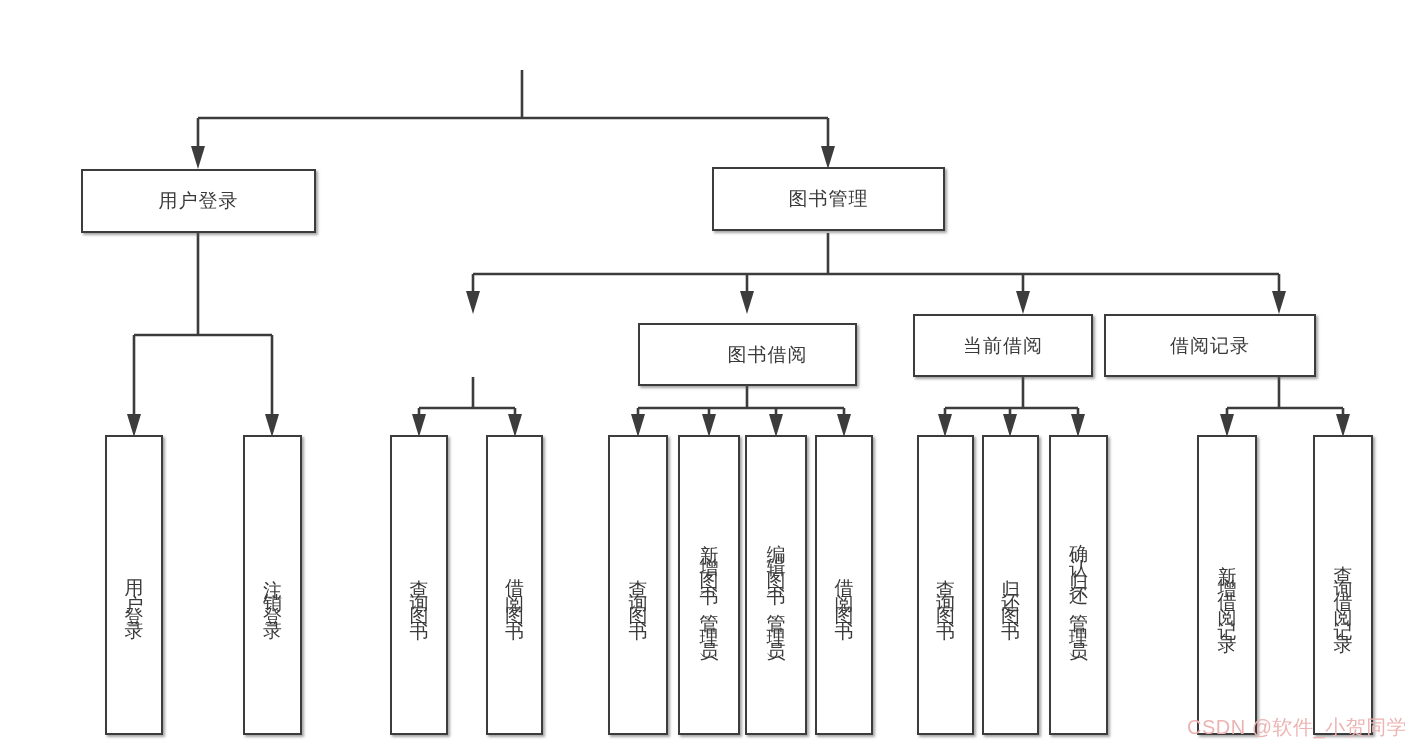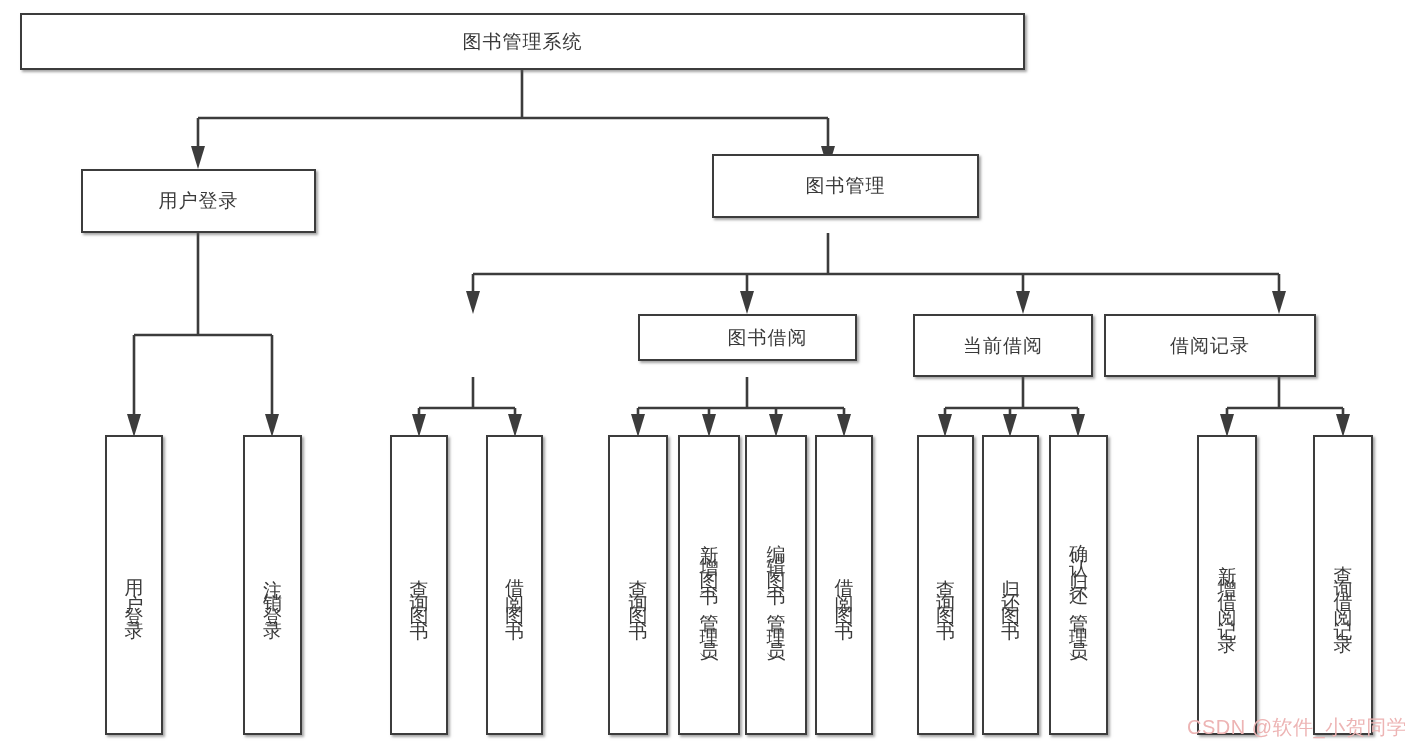--- a/index.html
+++ b/index.html
@@ -82,32 +82,29 @@
       <polygon points="769,414 783,414 776,437"></polygon>
       <polygon points="837,414 851,414 844,437"></polygon>
       <polygon points="938,414 952,414 945,437"></polygon>
       <polygon points="1003,414 1017,414 1010,437"></polygon>
       <polygon points="1071,414 1085,414 1078,437"></polygon>
       <polygon points="1220,414 1234,414 1227,437"></polygon>
       <polygon points="1336,414 1350,414 1343,437"></polygon>
     </g>
   </svg>
 
-  <div class="node" style="left:20px; top:13px; width:1005px; height:57px;">
-    <span class="hlabel">图书管理系统</span>
-  </div>
 
   <div class="node" style="left:81px; top:169px; width:235px; height:64px;">
     <span class="hlabel">用户登录</span>
   </div>
-  <div class="node" style="left:712px; top:154px; width:267px; height:64px;">
+  <div class="node" style="left:712px; top:167px; width:233px; height:64px;">
     <span class="hlabel">图书管理</span>
   </div>
 
-  <div class="node" style="left:638px; top:314px; width:219px; height:47px;padding-left:40px;">
+  <div class="node" style="left:638px; top:323px; width:219px; height:63px;padding-left:40px;">
     <span class="hlabel">图书借阅</span>
   </div>
   <div class="node" style="left:913px; top:314px; width:180px; height:63px;">
     <span class="hlabel">当前借阅</span>
   </div>
   <div class="node" style="left:1104px; top:314px; width:212px; height:63px;">
     <span class="hlabel">借阅记录</span>
   </div>
 
   <div class="node" style="left:105px; top:435px; width:58px; height:300px;">

